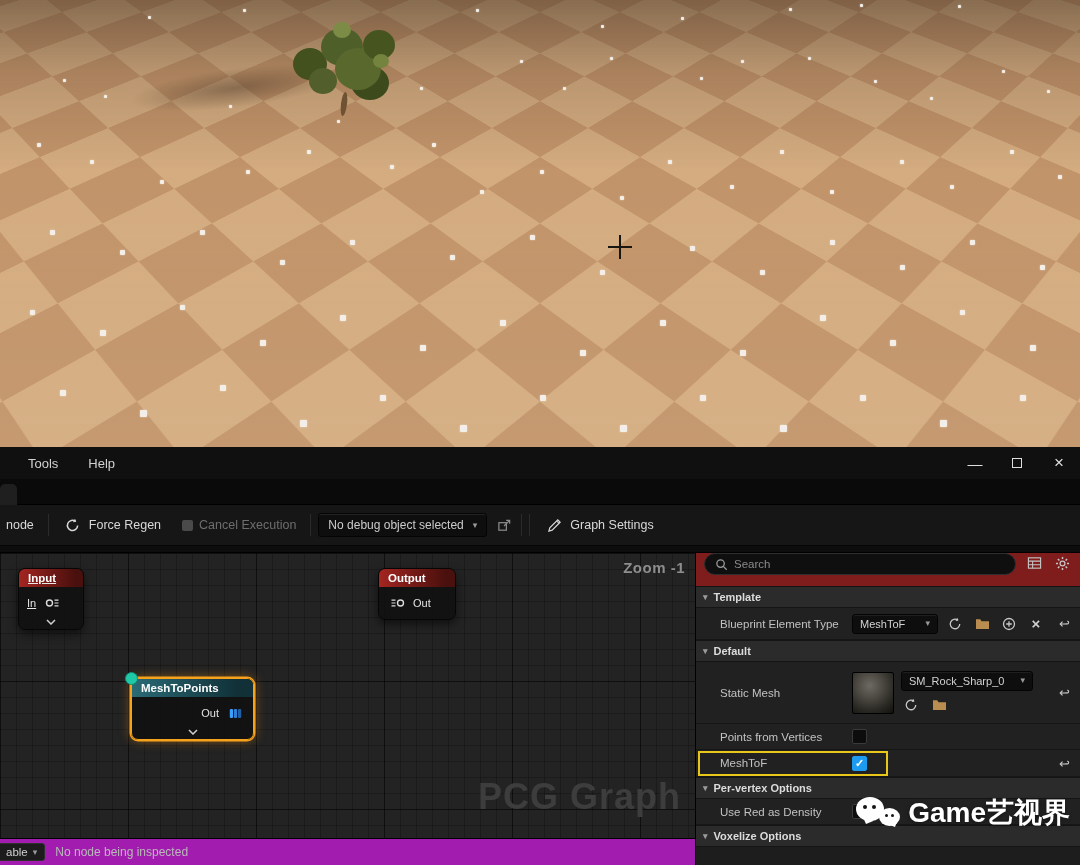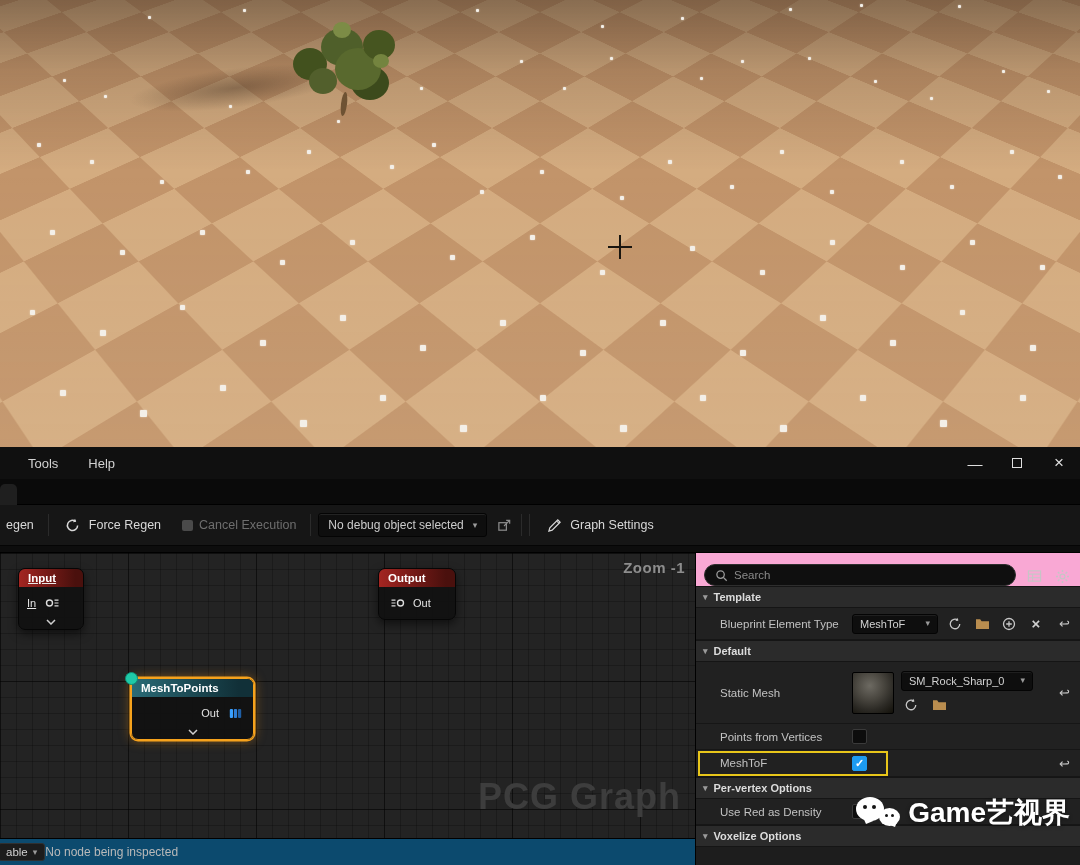--- a/index.html
+++ b/index.html
@@ -83,29 +83,29 @@
   .head-teal{background:linear-gradient(90deg,#2a6b76,#113038 88%);}
   .node-body{padding:6px 8px;display:flex;align-items:center;gap:6px;}
   .node-foot{display:flex;justify-content:center;padding:0 0 4px;}
   .node.selected{border-color:#f6a21c;box-shadow:0 0 0 1.5px #f6a21c,0 0 12px rgba(246,150,20,.5);}
   .node-dot{position:absolute;left:-7px;top:-7px;width:13px;height:13px;border-radius:50%;
     background:#1fc9a7;border:1px solid #0d8f76;}
   .pin-label{color:#e2e2e2;}
   .grow{flex:1;}
 
   
-  .statusbar{height:27px;background:#0c4a6e;border-top:1px solid #000;display:flex;align-items:center;
-    padding:0 8px;color:#b9b9b9;font-size:12px;}
+  .statusbar{height:27px;background:#a21caf;border-top:1px solid #000;display:flex;align-items:center;
+    gap:10px;padding:0 8px;color:#b9b9b9;font-size:12px;}
   .status-drop{display:flex;align-items:center;gap:5px;background:#1c1c1c;border:1px solid #303030;
     border-radius:3px;padding:2px 7px;margin-left:-10px;font-size:11.5px;color:#d0d0d0;}
 
   
   .details{width:385px;background:#1d1d1d;border-left:1px solid #000;display:flex;flex-direction:column;
     font-size:11.5px;color:#c4c4c4;}
-  .search-row{height:33px;flex:0 0 33px;display:flex;align-items:flex-end;gap:8px;padding:0 8px;background:#f9a8d4;}
+  .search-row{height:33px;flex:0 0 33px;display:flex;align-items:flex-start;gap:8px;padding:0 8px;background:#7f1d1d;}
   .searchbox{flex:1;display:flex;align-items:center;gap:6px;background:#0f0f0f;border:1px solid #2e2e2e;
     border-radius:12px;height:22px;padding:0 9px;}
   .searchbox input{flex:1;background:transparent;border:none;outline:none;color:#c8c8c8;font-size:11.5px;
     font-family:"Liberation Sans",sans-serif;}
   .searchbox input::placeholder{color:#8a8a8a;}
   .hicon{display:flex;align-items:center;justify-content:center;width:20px;height:20px;}
 
   .section{height:22px;flex:0 0 22px;background:#2b2b2b;display:flex;align-items:center;gap:6px;
     padding:0 7px;color:#dcdcdc;font-weight:bold;font-size:11px;border-top:1px solid #151515;border-bottom:1px solid #151515;}
   .tri{color:#9b9b9b;font-size:9px;line-height:1;}
@@ -265,21 +265,21 @@
         <span class="win-btn" style="font-size:17px;">×</span>
       </div>
     </div>
 
     <div class="tabstrip">
       <div class="tab-stub"></div>
     </div>
 
     <div class="toolbar">
       <span class="tbtn" style="padding-left:2px;">
-        <span>egen</span>
+        <span>node</span>
       </span>
       <span class="tsep"></span>
       <span class="tbtn">
         <span class="hicon">
           <svg width="15" height="15" viewBox="0 0 15 15">
               <path d="M12.6 7.5a5.1 5.1 0 1 1-2-4.1" fill="none" stroke="#d8d8d8" stroke-width="1.5"></path>
               <path d="M10 .8l1.2 3-3.2.4z" fill="#d8d8d8"></path>
             </svg>
         </span>
         <span>Force Regen</span>

